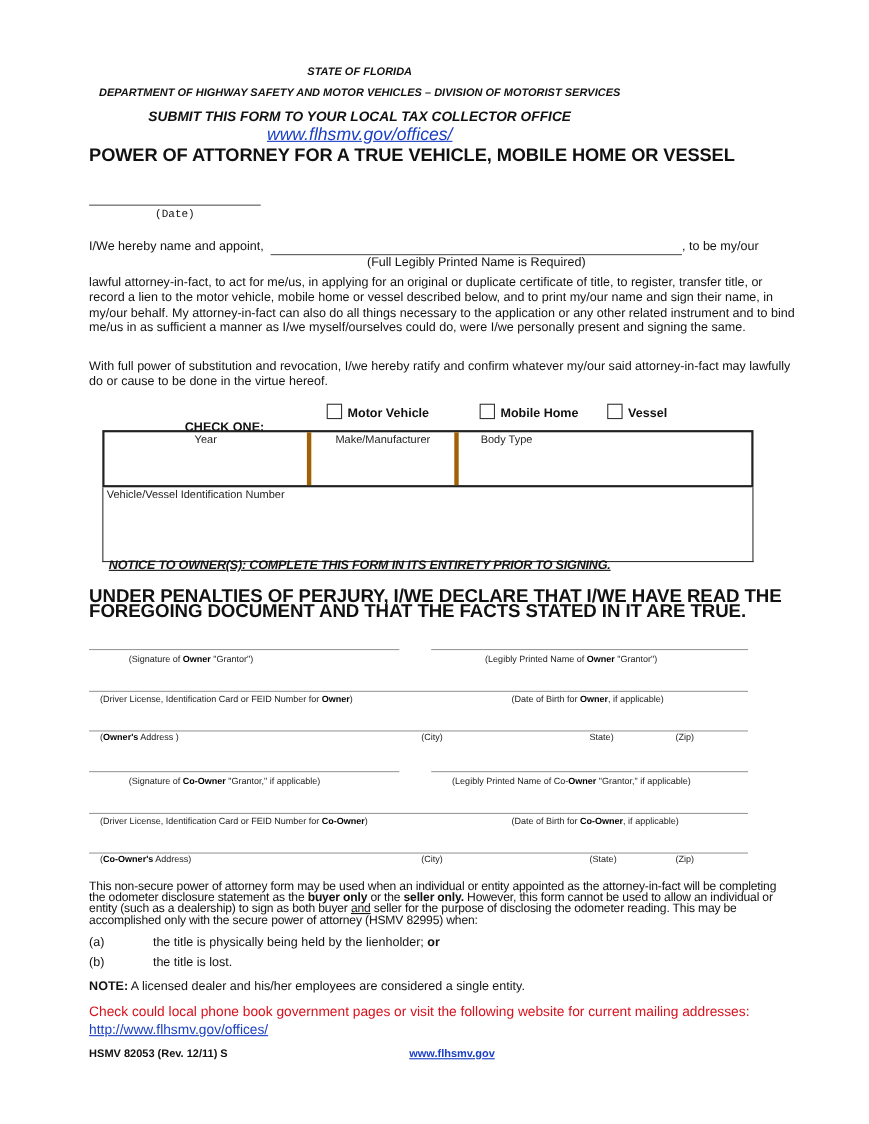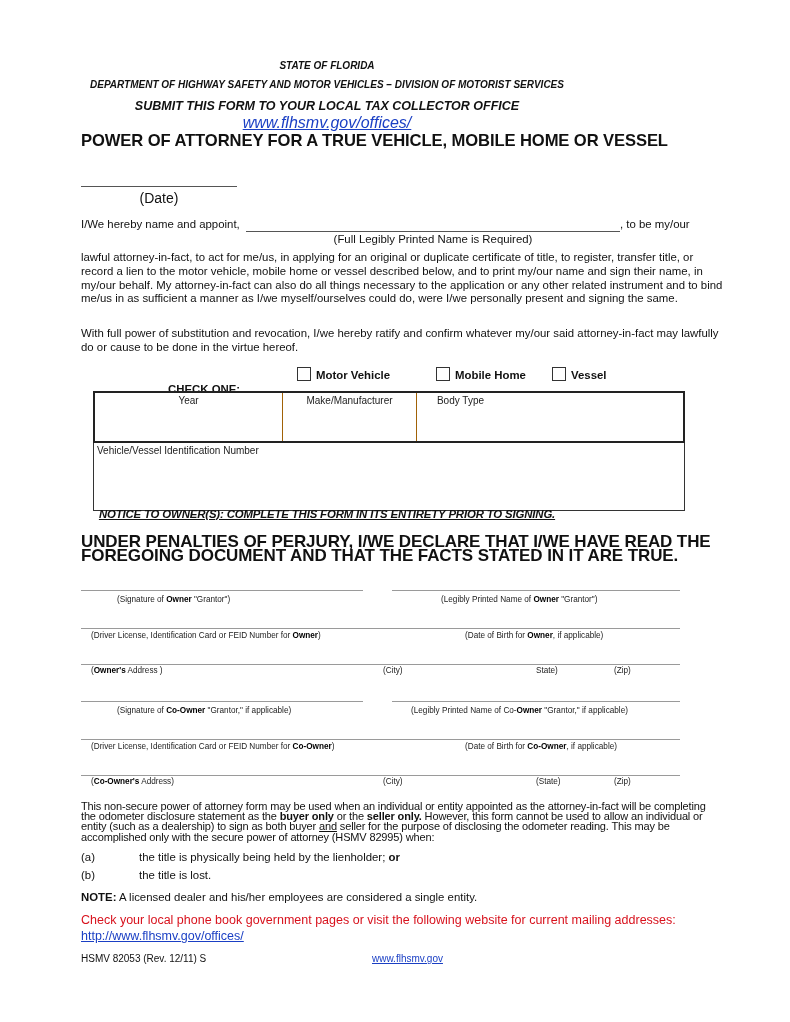--- a/index.html
+++ b/index.html
@@ -7,39 +7,39 @@
   body { position: relative; font-family: "Liberation Sans", sans-serif; color: #111; overflow: hidden; }
   .abs { position: absolute; }
   .center { text-align: center; left: 0; width: 654px; font-style: italic; }
   .hdr-state { top: 60px; font-size: 10px; font-weight: bold; }
   .hdr-dept { top: 79px; font-size: 10px; font-weight: bold; }
   .hdr-submit { top: 99px; font-size: 12.5px; font-weight: bold; }
   .hdr-link { top: 114px; font-size: 16px; color: #1a3fc4; text-decoration: underline; }
   .title { top: 131px; left: 81px; font-size: 16.6px; font-weight: bold; letter-spacing: -0.1px; }
   .line { position: absolute; height: 1px; background: #555; }
   .gray { background: #9a9a9a; }
-  .small { font-size: 14px; }
+  .small { font-size: 10px; font-family: Liberation Mono, monospace; }
   .body-text { font-size: 11.4px; line-height: 13.8px; color: #111; }
   .lbl { position: absolute; font-size: 8.2px; color: #222; white-space: nowrap; }
   .lbl b { font-weight: bold; color: #000; }
   .checkbox { display: inline-block; width: 14px; height: 14px; border: 1.4px solid #333; vertical-align: -2px; margin-right: 5px; background: #fff; }
   .check-item { position: absolute; top: 367px; font-size: 11.4px; font-weight: bold; white-space: nowrap; }
   .tbl { position: absolute; left: 93px; width: 592px; }
   .tbl-top { top: 391px; height: 52px; border: 2px solid #222; display: flex; }
-  .tbl-top .cell { border-right: 1px solid #a16207; font-size: 10px; text-align: center; padding-top: 2px; color: #222; }
+  .tbl-top .cell { border-right: 4px solid #a16207; font-size: 10px; text-align: center; padding-top: 2px; color: #222; }
   .tbl-top .cell:last-child { border-right: none; }
   .tbl-bot { top: 443px; height: 68px; border: 1px solid #333; border-top: none; font-size: 10px; padding: 2px 3px; color: #222; }
   .notice { top: 508px; font-size: 11.4px; font-weight: bold; text-decoration: underline; letter-spacing: -0.15px; }
   .perjury { top: 535px; left: 81px; width: 640px; font-size: 17px; font-weight: bold; line-height: 13.5px; letter-spacing: -0.1px; }
   .para-small { position: absolute; left: 81px; width: 640px; font-size: 11px; line-height: 10.2px; letter-spacing: -0.15px; }
   .list-item { position: absolute; left: 81px; font-size: 11.4px; }
   .list-item .marker { display: inline-block; width: 58px; }
   .red { color: #d8121d; font-size: 12.5px; }
   .blue-link { color: #1a3fc4; text-decoration: underline; }
-  .footer-code { font-size: 10px; font-weight: normal; }
+  .footer-code { font-size: 10px; font-weight: bold; }
 </style>
 </head>
 <body>
 
 <div class="abs center hdr-state">STATE OF FLORIDA</div>
 <div class="abs center hdr-dept">DEPARTMENT OF HIGHWAY SAFETY AND MOTOR VEHICLES – DIVISION OF MOTORIST SERVICES</div>
 <div class="abs center hdr-submit">SUBMIT THIS FORM TO YOUR LOCAL TAX COLLECTOR OFFICE</div>
 <a class="abs center hdr-link">www.flhsmv.gov/offices/</a>
 
 <div class="abs title">POWER OF ATTORNEY FOR A TRUE VEHICLE, MOBILE HOME OR VESSEL</div>
@@ -108,17 +108,17 @@
 <div class="lbl" style="top:777px;left:536px;">(State)</div>
 <div class="lbl" style="top:777px;left:614px;">(Zip)</div>
 
 <div class="para-small" style="top:801px;"><span>This non-secure power of attorney form may be used when an individual or entity appointed as the attorney-in-fact will be completing the odometer disclosure statement as the </span><b>buyer only</b><span> or the </span><b>seller only.</b><span>  However, this form cannot be used to allow an individual or entity (such as a dealership) to sign as both buyer </span><u>and</u><span> seller for the purpose of disclosing the odometer reading.  This may be accomplished only with the secure power of attorney (HSMV 82995) when:</span></div>
 
 <div class="list-item" style="top:851px;"><span class="marker">(a)</span><span>the title is physically being held by the lienholder; </span><b>or</b></div>
 <div class="list-item" style="top:869px;"><span class="marker">(b)</span><span>the title is lost.</span></div>
 
 <div class="list-item" style="top:891px;"><b>NOTE:</b><span>  A licensed dealer and his/her employees are considered a single entity.</span></div>
 
-<div class="abs red" style="top:913px;left:81px;width:650px;">Check your local phone book government pages or visit the following website for current mailing addresses:</div>
+<div class="abs red" style="top:913px;left:81px;width:650px;">Check could local phone book government pages or visit the following website for current mailing addresses:</div>
 <a class="abs blue-link" style="top:929px;left:81px;font-size:12.5px;">http://www.flhsmv.gov/offices/</a>
 
 <div class="abs footer-code" style="top:953px;left:81px;">HSMV 82053 (Rev. 12/11) S</div>
 <a class="abs blue-link footer-code" style="top:953px;left:372px;">www.flhsmv.gov</a>
 
 </body></html>

